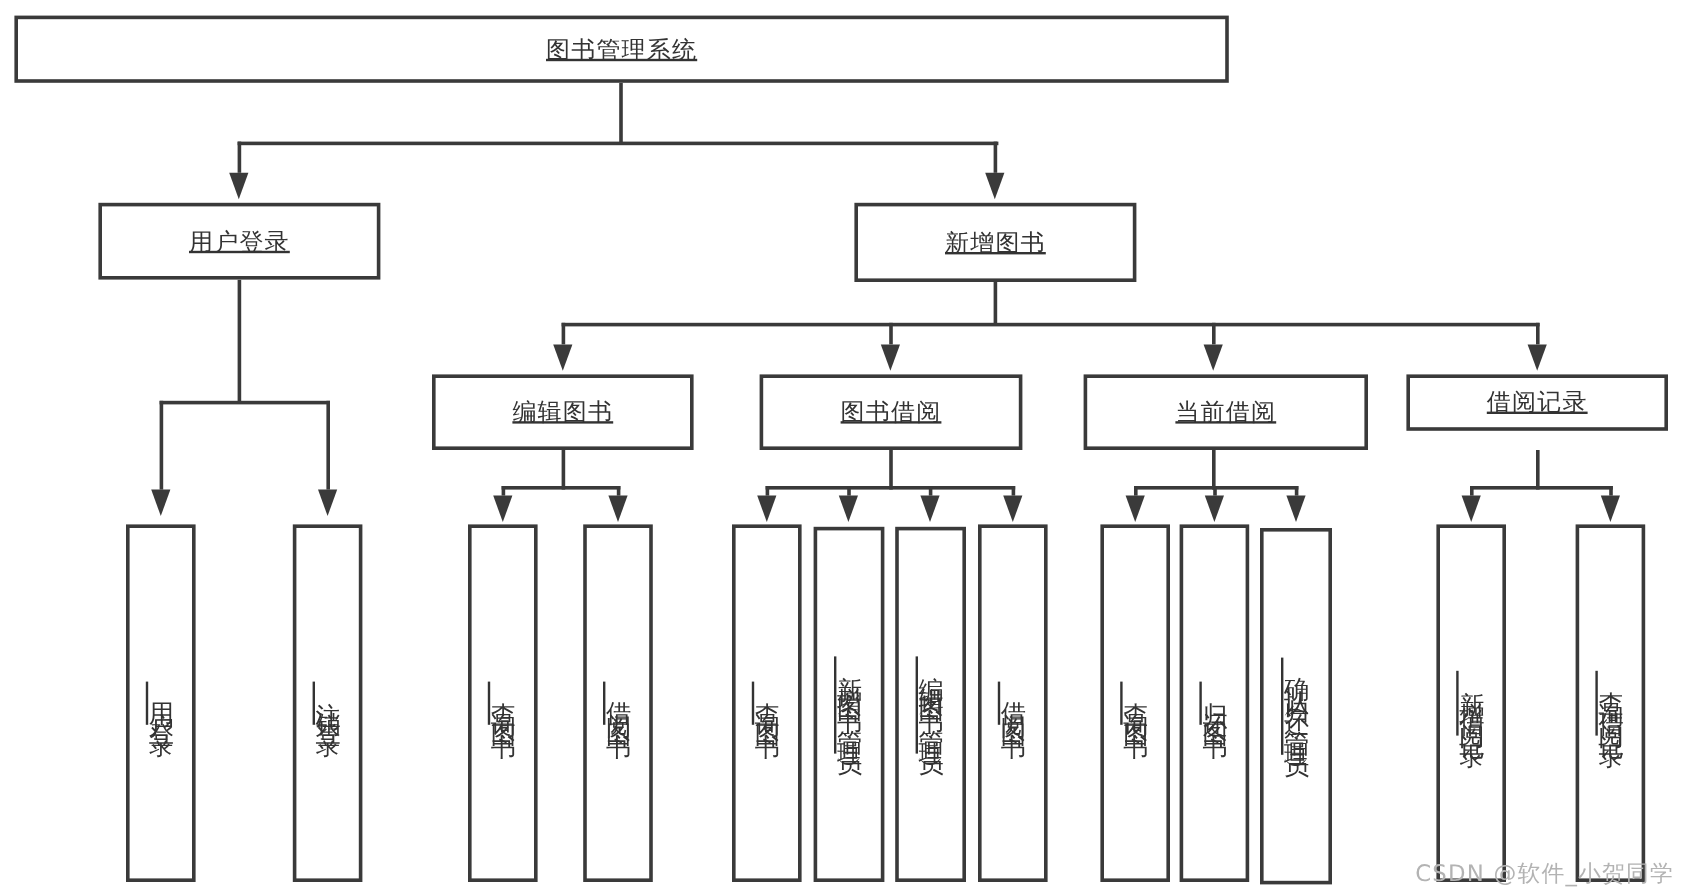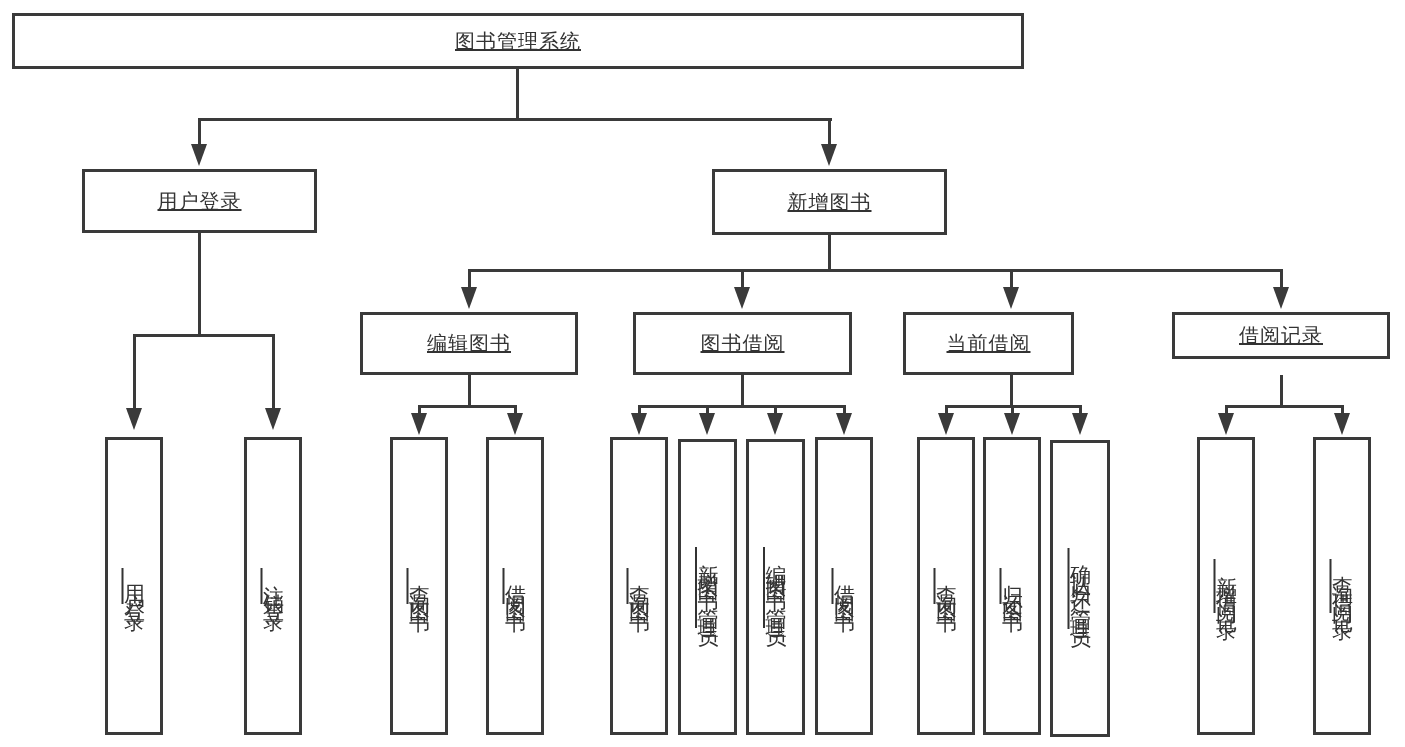--- a/index.html
+++ b/index.html
@@ -115,21 +115,21 @@
   <div class="box h-node" style="left:712px;top:169px;width:235px;height:66px">
     <span class="lbl">新增图书</span>
   </div>
 
   <div class="box h-node" style="left:360px;top:312px;width:218px;height:63px">
     <span class="lbl">编辑图书</span>
   </div>
   <div class="box h-node" style="left:633px;top:312px;width:219px;height:63px">
     <span class="lbl">图书借阅</span>
   </div>
-  <div class="box h-node" style="left:903px;top:312px;width:171px;height:63px">
+  <div class="box h-node" style="left:903px;top:312px;width:237px;height:63px">
     <span class="lbl">当前借阅</span>
   </div>
   <div class="box h-node" style="left:1172px;top:312px;width:218px;height:47px">
     <span class="lbl">借阅记录</span>
   </div>
 
   <div class="box leaf" style="left:105px;top:437px;width:58px;height:298px">
     <span class="lbl">用户登录</span>
   </div>
   <div class="box leaf" style="left:244px;top:437px;width:58px;height:298px">
@@ -166,14 +166,15 @@
     <span class="lbl">确认归还（管理员）</span>
   </div>
 
   <div class="box leaf" style="left:1197px;top:437px;width:58px;height:298px">
     <span class="lbl">新增借阅记录</span>
   </div>
   <div class="box leaf" style="left:1313px;top:437px;width:58px;height:298px">
     <span class="lbl">查询借阅记录</span>
   </div>
 
+  <div class="watermark">CSDN @软件_小贺同学</div>
 
 </div>
 
 </body></html>

